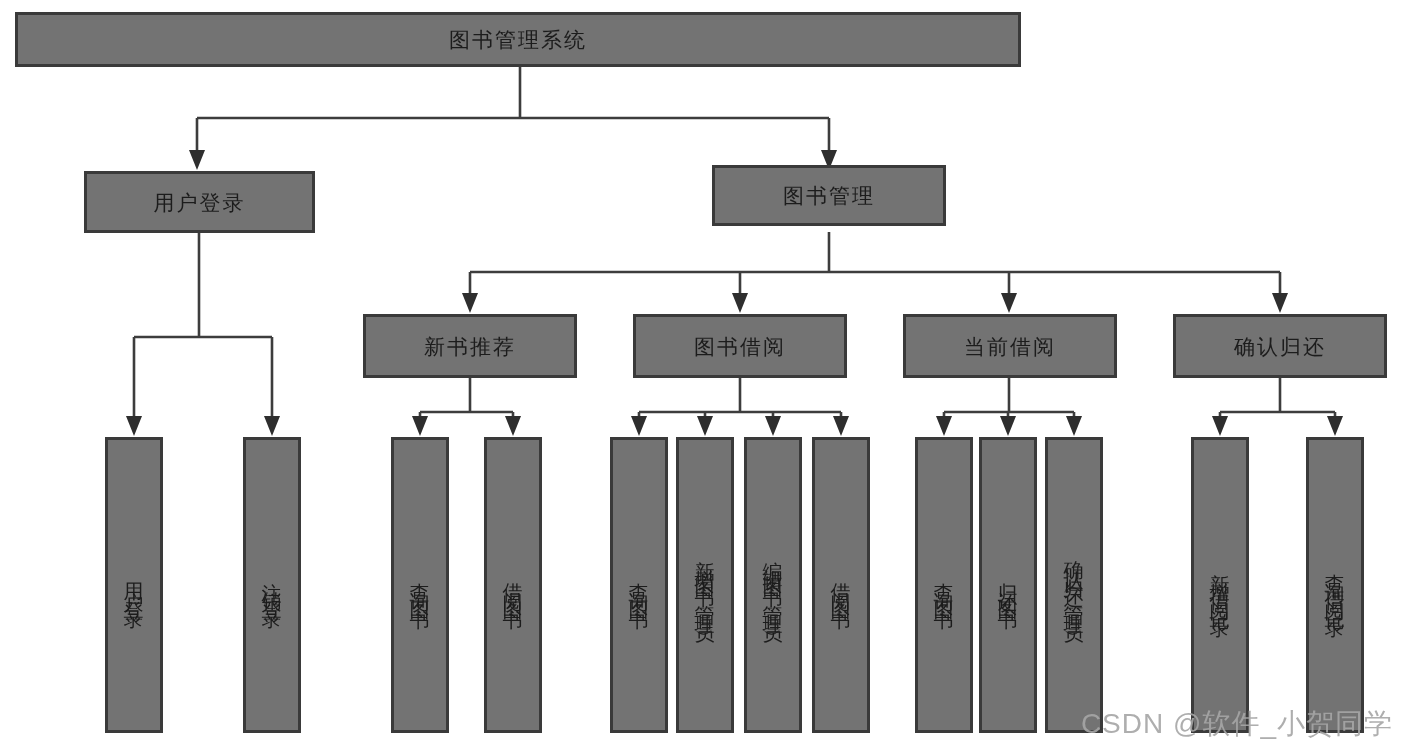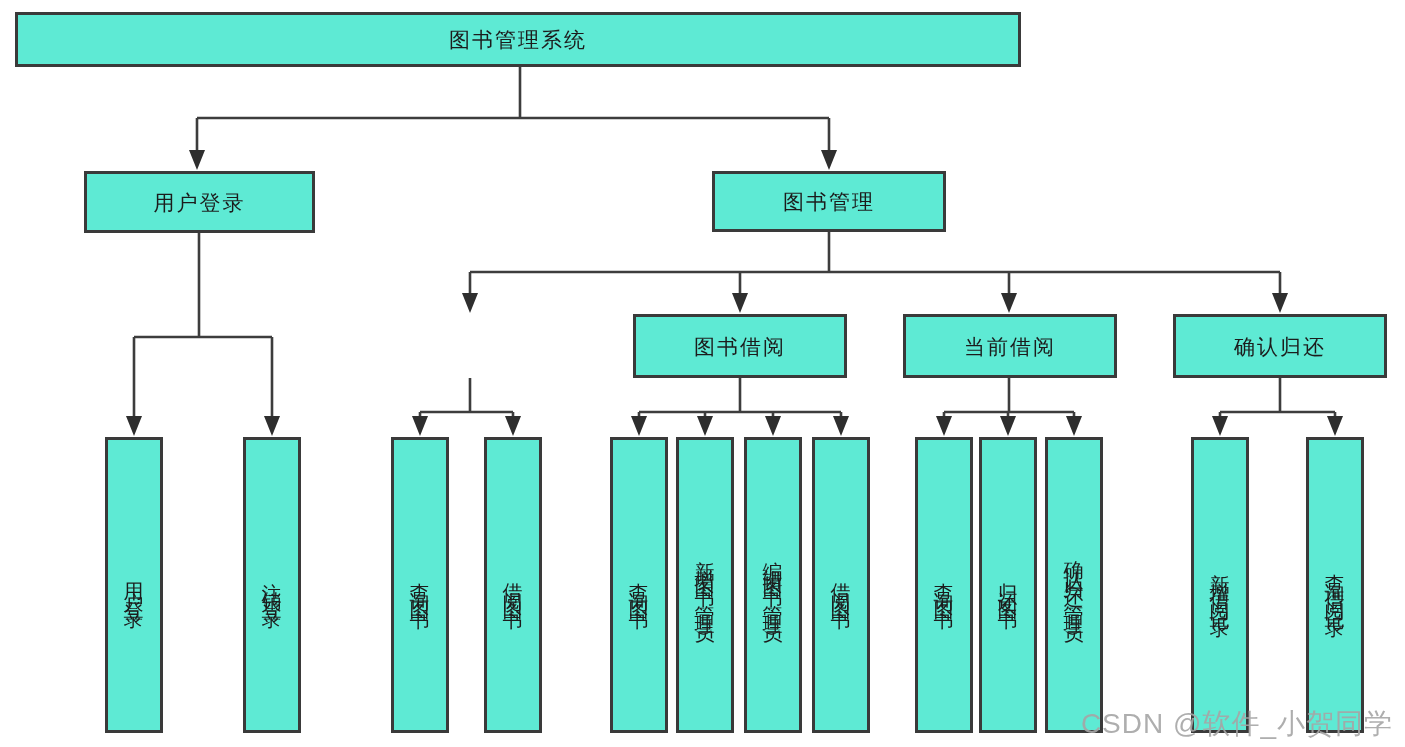--- a/index.html
+++ b/index.html
@@ -12,21 +12,21 @@
   html,body{margin:0;padding:0;background:var(--background);}
   .canvas{
     position:relative;width:1405px;height:747px;background:var(--background);
     font-family:"Liberation Sans","DejaVu Sans",sans-serif;color:var(--text);
     overflow:hidden;
   }
   svg.connectors{position:absolute;left:0;top:0;z-index:1;}
   svg.connectors path{stroke:var(--line);stroke-width:2.6;fill:none;}
   svg.connectors polygon{fill:#2e2e2e;stroke:none;}
   .box{
-    position:absolute;box-sizing:border-box;background:#5eead4;
+    position:absolute;box-sizing:border-box;background:#737373;
     border:3px solid var(--box-border);
     display:flex;align-items:center;justify-content:center;
     z-index:2;
     text-align:right;
   }
   .box.h span{
     font-size:21px;letter-spacing:2px;line-height:1;white-space:nowrap;
   }
   .box.v span{
     writing-mode:vertical-rl;text-orientation:mixed;
@@ -79,24 +79,27 @@
     <polygon points="1327,416 1343,416 1335,436"></polygon>
   </svg>
 
   <div class="box h" style="left:15px;top:12px;width:1006px;height:55px;">
     <span>图书管理系统</span>
   </div>
 
   <div class="box h" style="left:84px;top:171px;width:231px;height:62px;">
     <span>用户登录</span>
   </div>
-  <div class="box h" style="left:712px;top:171px;width:234px;height:61px;">
+  <div class="box h" style="left:712px;top:165px;width:234px;height:61px;">
     <span>图书管理</span>
   </div>
 
+  <div class="box h" style="left:363px;top:314px;width:214px;height:64px;">
+    <span>新书推荐</span>
+  </div>
   <div class="box h" style="left:903px;top:314px;width:214px;height:64px;">
     <span>当前借阅</span>
   </div>
   <div class="box h" style="left:633px;top:314px;width:214px;height:64px;">
     <span>图书借阅</span>
   </div>
   <div class="box h" style="left:1173px;top:314px;width:214px;height:64px;">
     <span>确认归还</span>
   </div>
 

